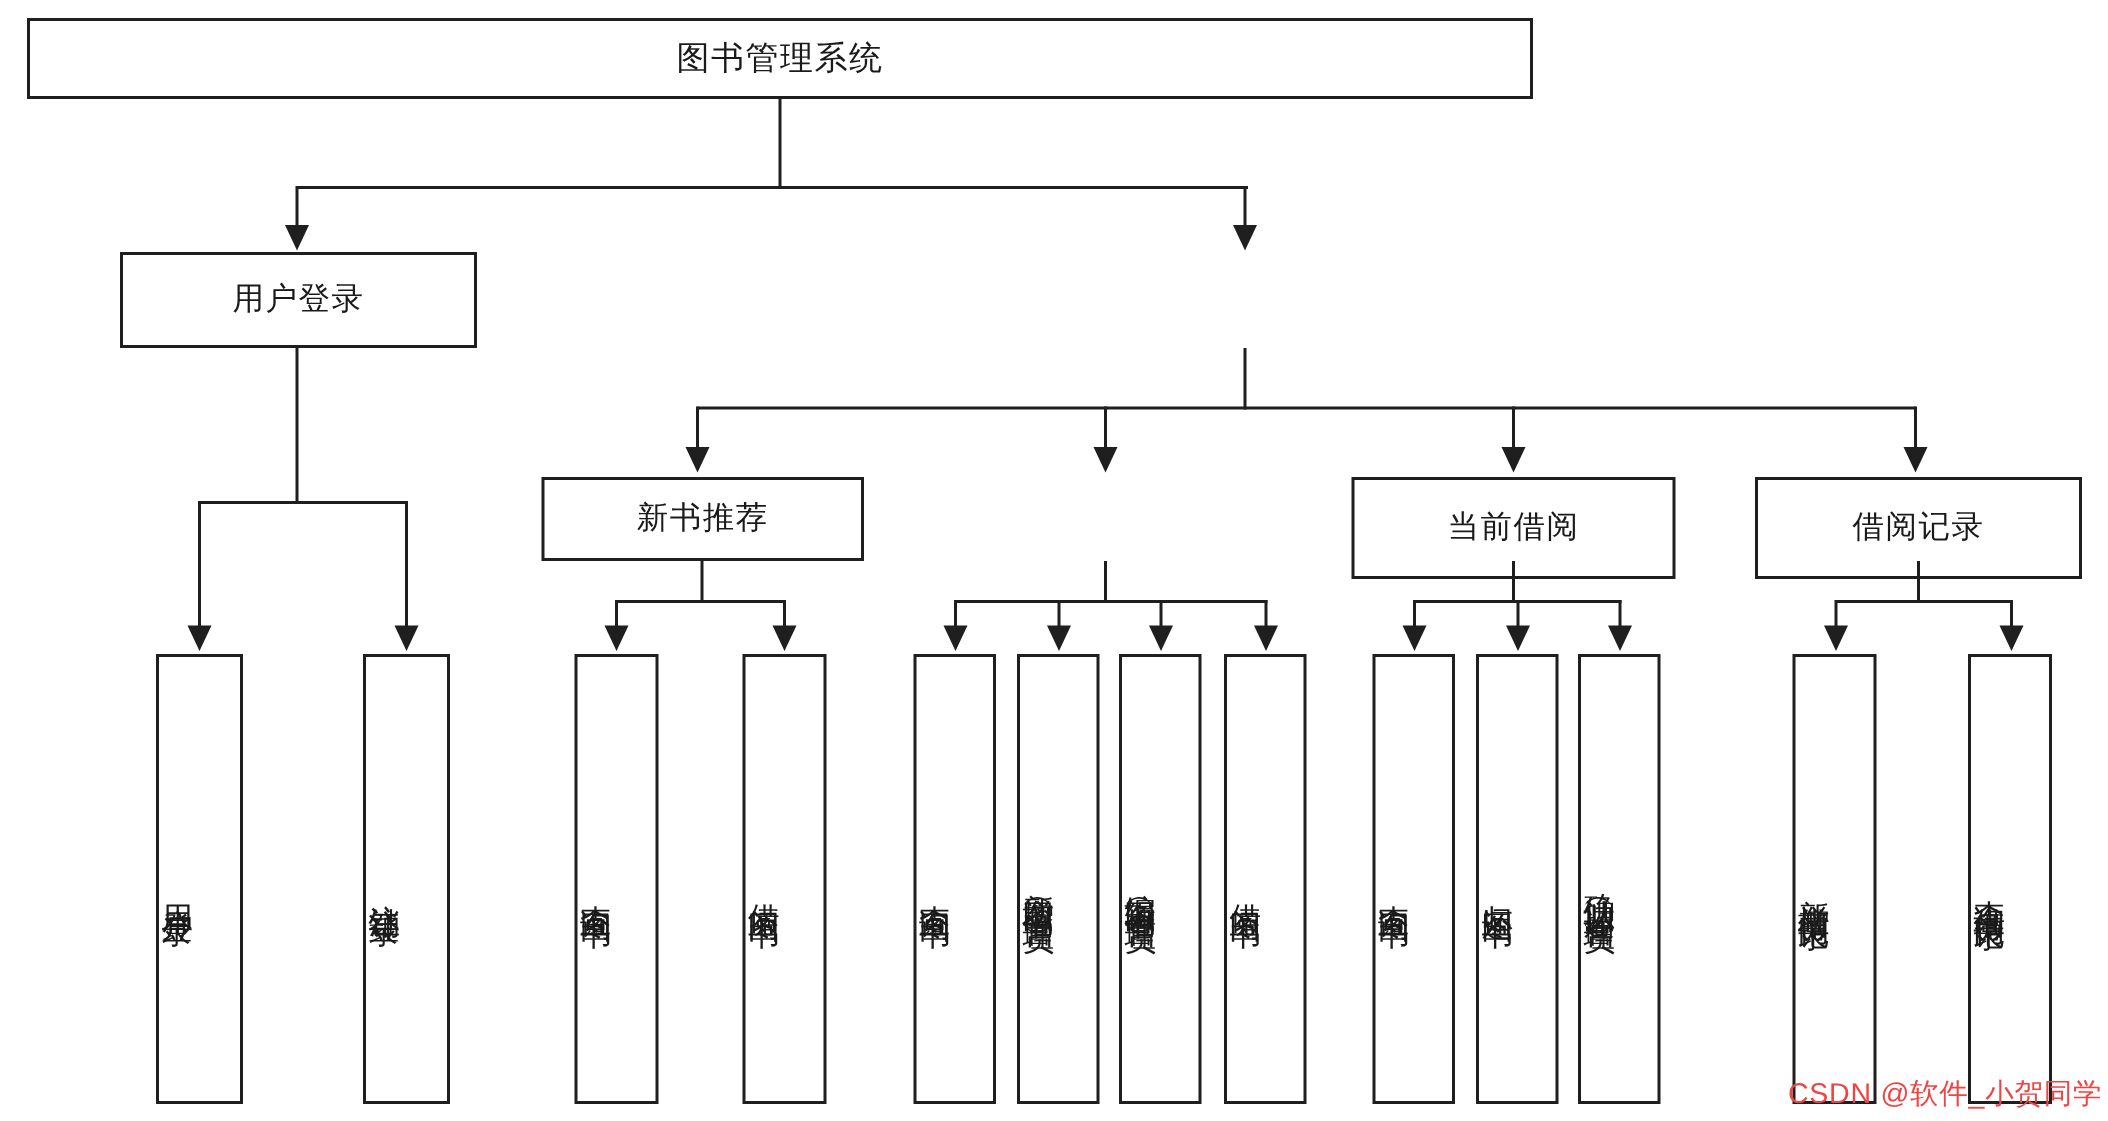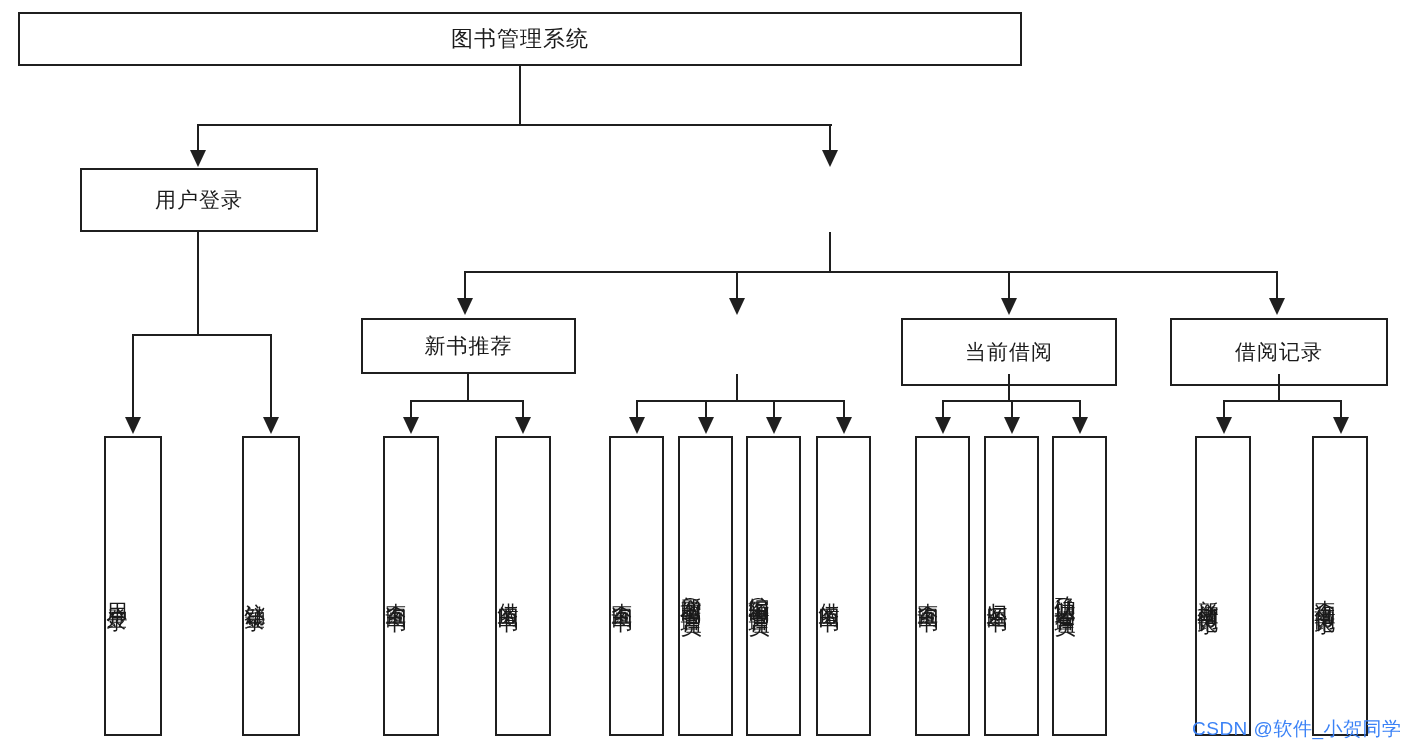--- a/index.html
+++ b/index.html
@@ -58,21 +58,21 @@
   .arrow {
     position: absolute;
     width: 0;
     height: 0;
     border-left: 8px solid transparent;
     border-right: 8px solid transparent;
     border-top: 17px solid #1f1f1f;
   }
   .watermark {
     position: absolute;
-    color: #3b82f6;
+    color: #ef4444;
     font-size: 19px;
     white-space: nowrap;
     letter-spacing: 0.5px;
   }
 </style>
 </head>
 <body>
 
 <div id="canvas">
 

